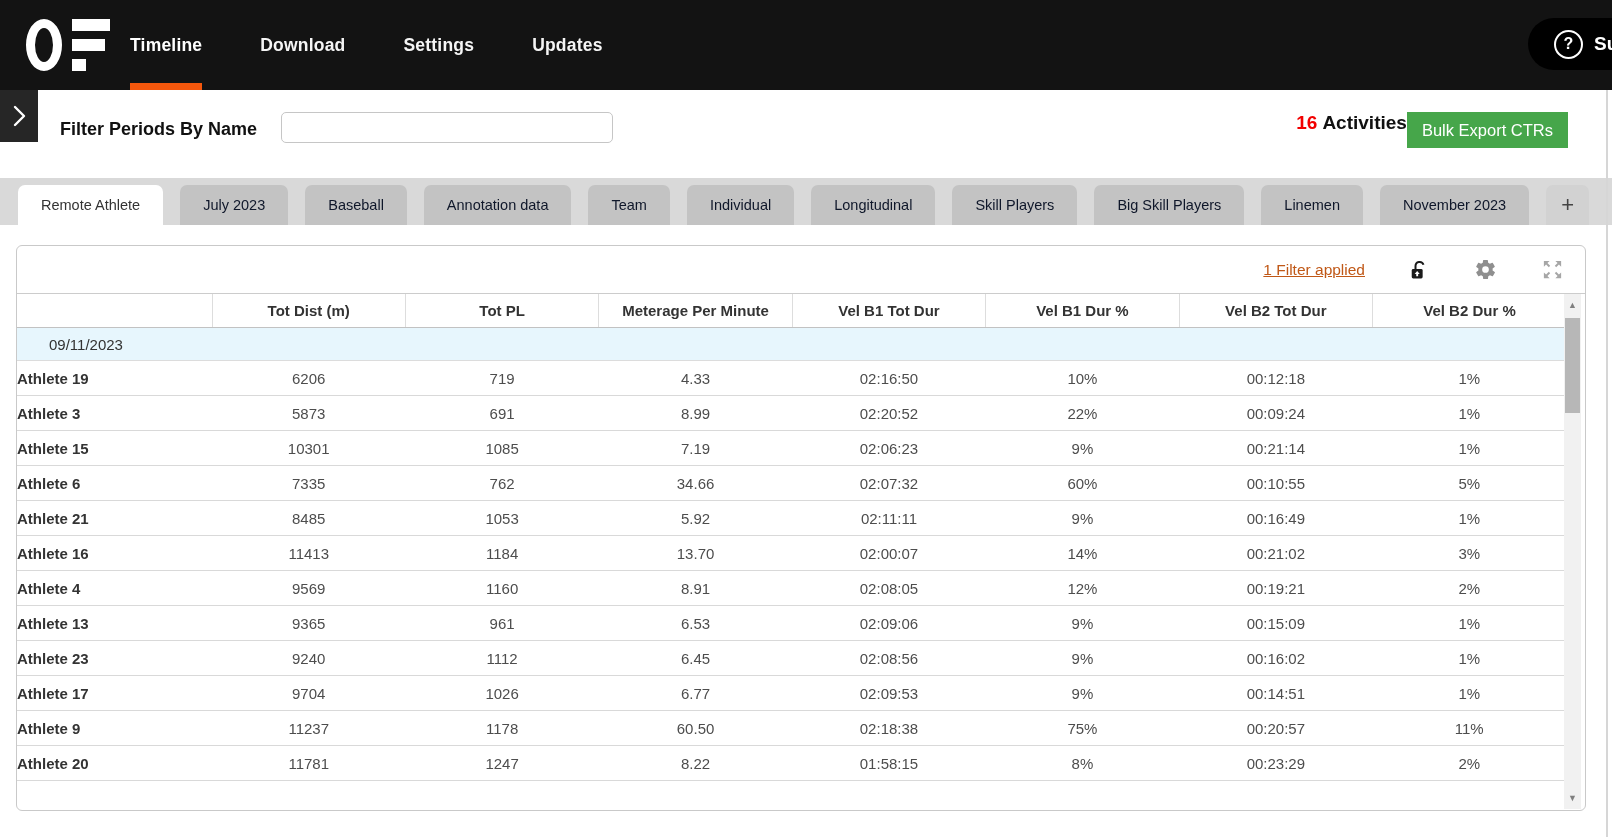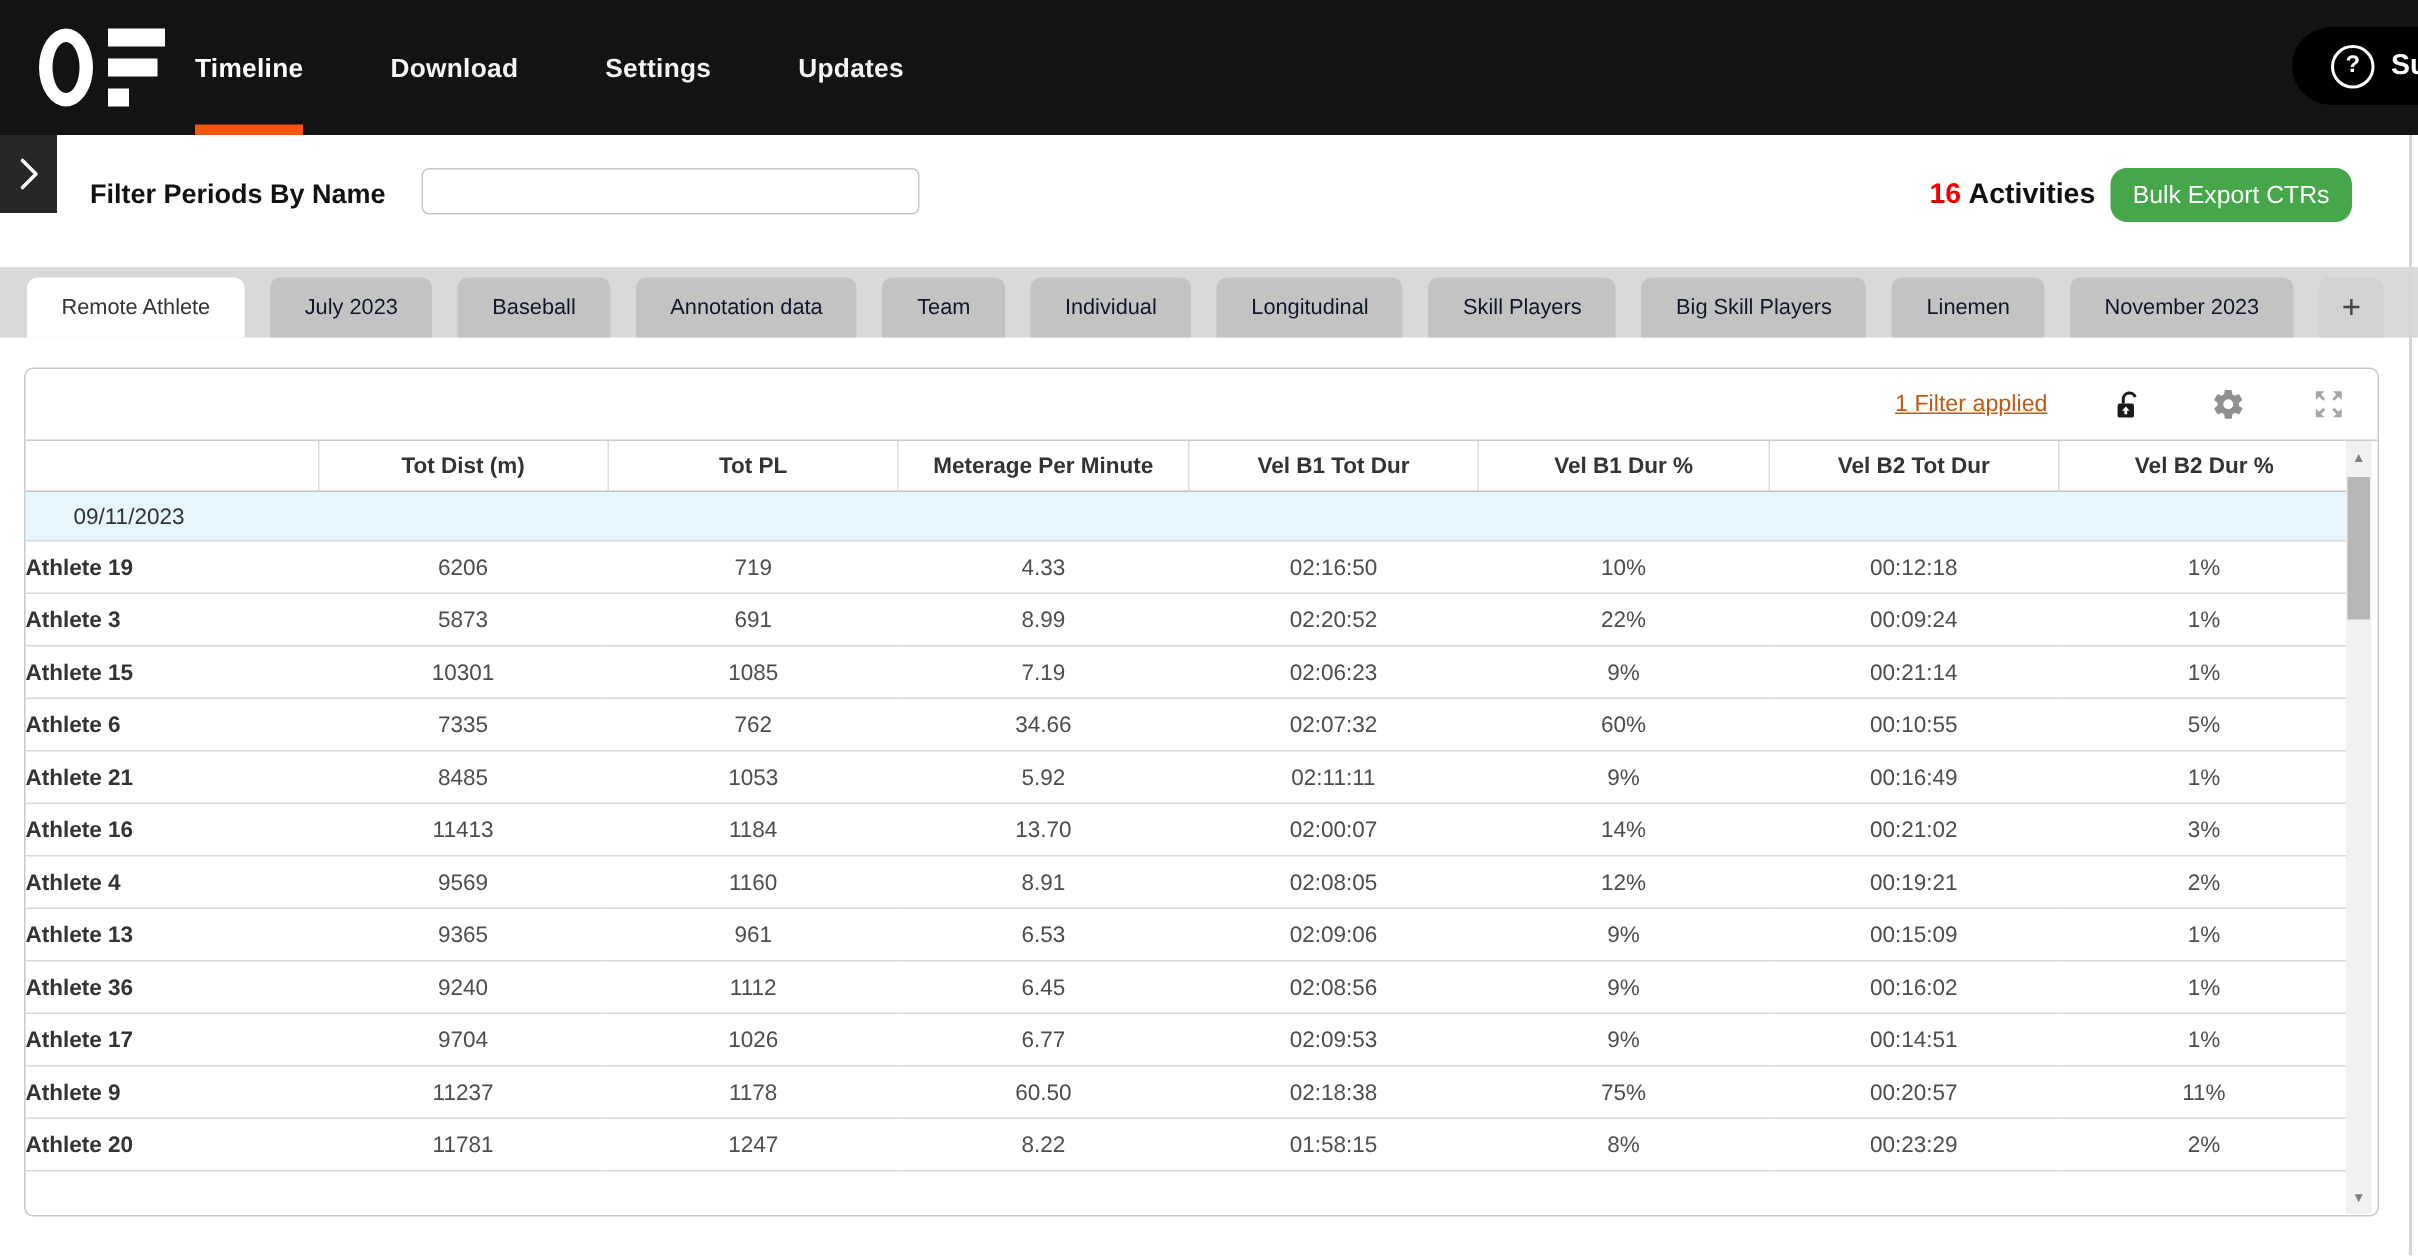--- a/index.html
+++ b/index.html
@@ -25,24 +25,24 @@
   .help-icon{width:25px;height:25px;border:2.5px solid #fff;border-radius:50%;color:#fff;font-weight:700;font-size:16px;
     display:flex;align-items:center;justify-content:center;flex:none;}
   .support-label{color:#fff;font-weight:700;font-size:19px;white-space:nowrap;}
   
   .side-tab{position:absolute;left:0;top:90px;width:38px;height:52px;background:#262626;
     display:flex;align-items:center;justify-content:center;cursor:pointer;}
   
   .filter-label{position:absolute;left:60px;top:119px;font-size:18px;font-weight:700;color:#111;}
   .filter-input{position:absolute;left:281px;top:112px;width:332px;height:31px;border:1px solid #c6c6c6;border-radius:5px;
     font-family:inherit;font-size:15px;padding:0 10px;box-sizing:border-box;outline:none;}
-  .right-group{position:absolute;right:44px;top:112px;height:36px;display:flex;align-items:center;gap:10px;}
+  .right-group{position:absolute;right:44px;top:112px;height:36px;display:flex;}
   .activities{font-size:19px;font-weight:700;color:#111;white-space:nowrap;}
   .activities .count{color:var(--count-red,#f20000);margin-right:5px;}
-  .export-btn{background:var(--export-green,#46a64a);color:#fff;font-size:16.5px;border:none;border-radius:11px;
+  .export-btn{background:var(--export-green,#46a64a);color:#fff;font-size:16.5px;border:none;border-radius:0;
     height:36px;padding:0 15px;font-family:inherit;cursor:pointer;}
   
   .tab-strip{position:absolute;left:0;top:178px;width:1612px;height:47px;background:#d9d9d9;
     display:flex;align-items:flex-end;padding-left:18px;box-sizing:border-box;gap:17px;}
   .tab{height:40px;background:#c3c3c3;border-radius:7px 7px 0 0;display:flex;align-items:center;
     padding:0 23px;font-size:14.5px;color:#0f172a;white-space:nowrap;cursor:pointer;flex:none;}
   .tab.active{background:#fff;color:#333;}
   .tab.add-tab{background:#d2d2d2;color:#444;font-size:22px;padding:0 15px;line-height:1;}
   
   .table-card{position:absolute;left:16px;top:245px;width:1570px;height:566px;background:#fff;
@@ -245,21 +245,21 @@
             <td class="name-cell">Athlete 13</td>
             <td class="val-cell">9365</td>
             <td class="val-cell">961</td>
             <td class="val-cell">6.53</td>
             <td class="val-cell">02:09:06</td>
             <td class="val-cell">9%</td>
             <td class="val-cell">00:15:09</td>
             <td class="val-cell">1%</td>
           </tr>
           <tr class="data-row">
-            <td class="name-cell">Athlete 36</td>
+            <td class="name-cell">Athlete 23</td>
             <td class="val-cell">9240</td>
             <td class="val-cell">1112</td>
             <td class="val-cell">6.45</td>
             <td class="val-cell">02:08:56</td>
             <td class="val-cell">9%</td>
             <td class="val-cell">00:16:02</td>
             <td class="val-cell">1%</td>
           </tr>
           <tr class="data-row">
             <td class="name-cell">Athlete 17</td>

